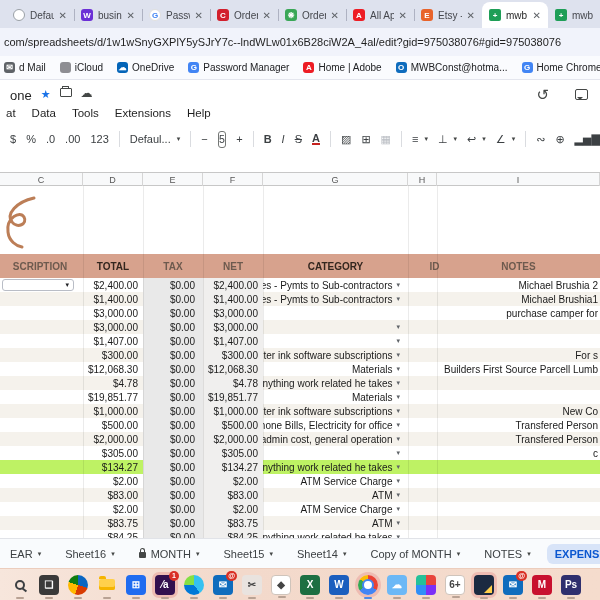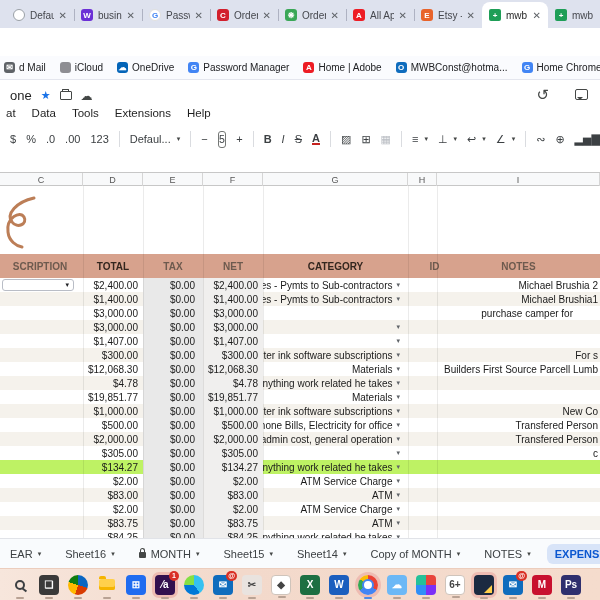--- a/index.html
+++ b/index.html
@@ -19,21 +19,21 @@
   .fav.google-g { background:#fff; color:#4285f4; border:1px solid #e0e0e0; border-radius:50%; }
   .fav.sheets { background:#1e9e57; border-radius:2px; }
   .urlrow { position:absolute; top:28px; left:0; width:600px; height:28px; background:#f1f3fb; display:flex; align-items:center; padding-left:4px; }
   .url { font-size:11px; color:#1f1f1f; white-space:nowrap; }
   .bookmarks { position:absolute; top:56px; left:0; width:600px; height:24px; background:#fafbfe; border-bottom:1px solid #e4e6ee; display:flex; align-items:center; gap:14px; padding-left:4px; overflow:hidden; }
   .bm { display:flex; align-items:center; gap:4px; font-size:10px; color:#202124; white-space:nowrap; flex:none; }
   .bm .bicon { width:11px; height:11px; border-radius:3px; display:flex; align-items:center; justify-content:center; font-size:8px; font-weight:bold; color:#fff; }
 
   
   .gheader { position:absolute; top:80px; left:0; width:600px; height:45px; background:#fff; }
-  .trow { position:absolute; top:8px; left:10px; display:flex; align-items:center; gap:9px; }
+  .trow { position:absolute; top:8px; left:10px; display:flex; gap:9px; }
   .doctitle { font-size:13px; color:#1f1f1f; }
   .star { color:#1a73e8; font-size:11px; }
   .mini-folder { width:12px; height:9px; border:1px solid #444746; border-radius:1px; position:relative; }
   .mini-folder:before { content:""; position:absolute; top:-3px; left:1px; width:5px; height:2px; border:1px solid #444746; border-bottom:none; border-radius:1px 1px 0 0; }
   .mini-cloud { color:#444746; font-size:12px; line-height:10px; }
   .hicons { position:absolute; top:6px; right:12px; display:flex; gap:26px; }
   .hist { font-size:15px; color:#444746; }
   .cmt { width:13px; height:11px; border:1.5px solid #444746; border-radius:2px; position:relative; margin-top:3px; }
   .cmt:before { content:""; position:absolute; bottom:-4px; left:1px; border:3px solid transparent; border-top-color:#444746; }
   .mrow { position:absolute; top:27px; left:6px; display:flex; gap:16px; font-size:11.5px; color:#1f1f1f; }
@@ -153,20 +153,23 @@
         <span class="fav sheets">+</span>
         <span class="tlabel">mwb b</span>
         <span class="tclose">✕</span>
       </div>
       <div class="btab">
         <span class="fav sheets">+</span>
         <span class="tlabel">mwb</span>
       </div>
     </div>
 
+  <div class="urlrow">
+    <span class="url">com/spreadsheets/d/1w1wSnyGXPlY5ySJrY7c--lndWLw01x6B28ciW2A_4al/edit?gid=975038076#gid=975038076</span>
+  </div>
 
   <div class="bookmarks" id="bookmarks">
       <span class="bm">
         <span class="bicon" style="background: rgb(95, 99, 104);">✉</span>
         <span>d Mail</span>
       </span>
       <span class="bm">
         <span class="bicon" style="background: rgb(142, 142, 147);"></span>
         <span>iCloud</span>
       </span>
@@ -313,21 +316,21 @@
         <div class="cell num" style="left: 408px; width: 29px;"></div>
         <div class="cell num" style="left: 437px; width: 161px; justify-content: flex-end;">Michael Brushia1</div>
       </div>
       <div class="srow" style="top: 120px; background: rgb(255, 255, 255);">
         <div class="cell num" style="left: 83px; width: 55px; padding-right: 0px;">$3,000.00</div>
         <div class="cell num cellE" style="left: 143px; width: 60px;"></div>
         <div class="cell num" style="left: 143px; width: 52px; background: transparent; z-index: 2;">$0.00</div>
         <div class="cell num cellF" style="left: 203px; width: 60px;"></div>
         <div class="cell num" style="left: 203px; width: 55px; background: transparent; z-index: 2;">$3,000.00</div>
         <div class="cell num" style="left: 408px; width: 29px;"></div>
-        <div class="cell num" style="left: 412px; width: 161px; justify-content: flex-end;">purchase camper for</div>
+        <div class="cell num" style="left: 437px; width: 161px; justify-content: flex-end;">purchase camper for</div>
       </div>
       <div class="srow" style="top: 134px; background: rgb(245, 242, 236);">
         <div class="cell num" style="left: 83px; width: 55px; padding-right: 0px;">$3,000.00</div>
         <div class="cell num cellE" style="left: 143px; width: 60px;"></div>
         <div class="cell num" style="left: 143px; width: 52px; background: transparent; z-index: 2;">$0.00</div>
         <div class="cell num cellF" style="left: 203px; width: 60px;"></div>
         <div class="cell num" style="left: 203px; width: 55px; background: transparent; z-index: 2;">$3,000.00</div>
         <div class="cell catwrap" style="left: 263px; width: 137px;">
           <span></span>
           <span class="dd">▾</span>

